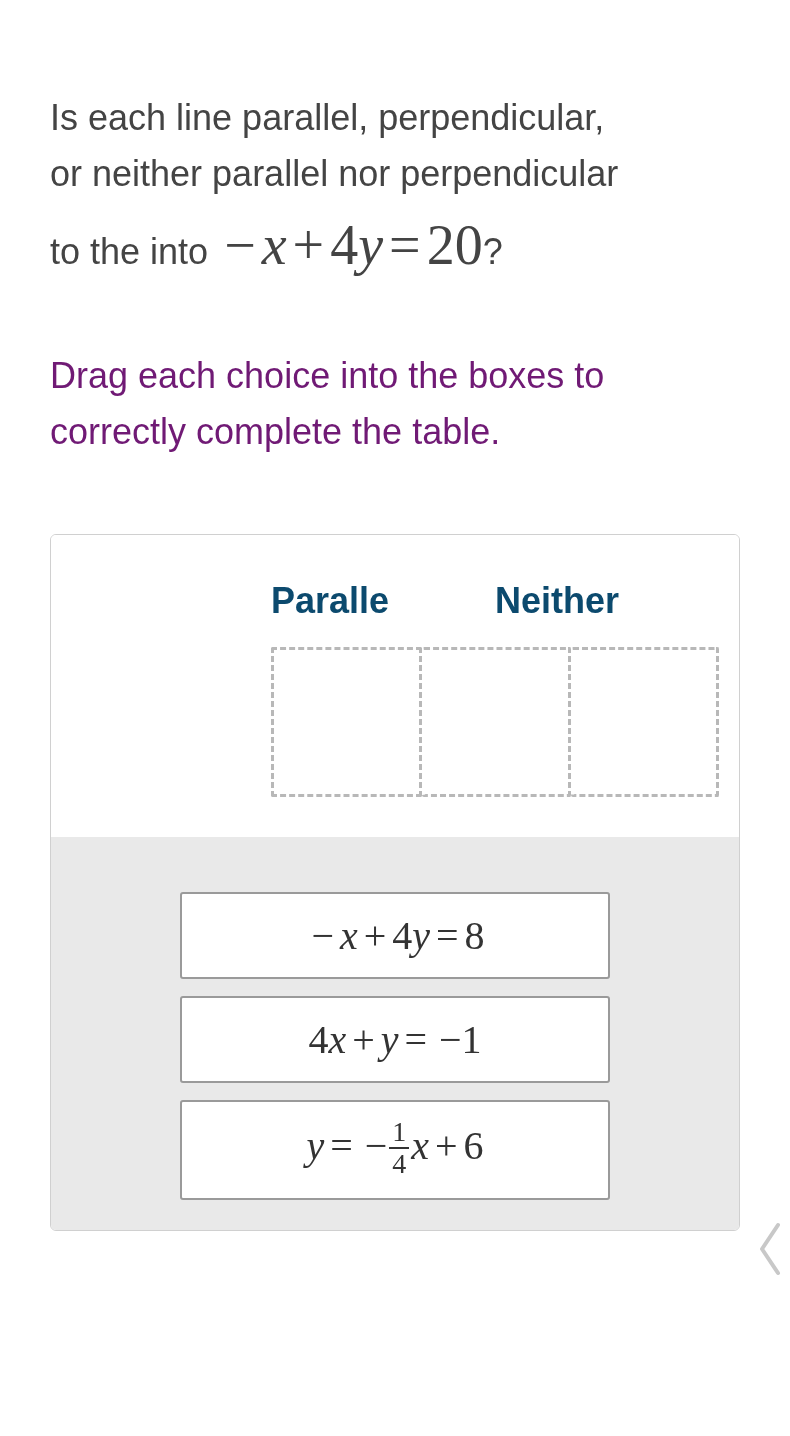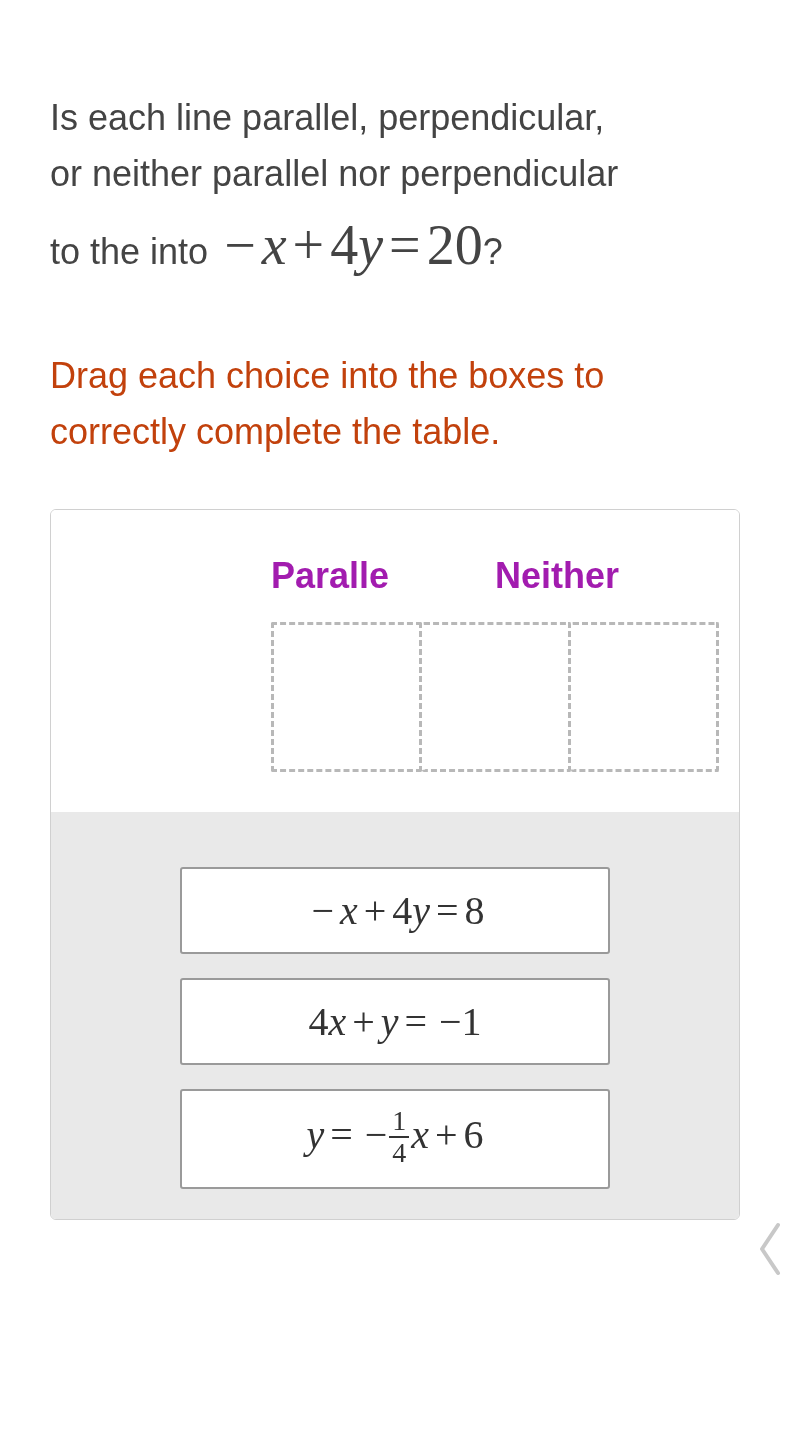--- a/index.html
+++ b/index.html
@@ -26,43 +26,43 @@
   .math-inline {
     font-family: "Georgia", "Times New Roman", serif;
     font-size: 56px;
   }
   .math-inline .var {
     font-style: italic;
   }
   .instruction-text {
     font-size: 36px;
     line-height: 1.55;
-    color: #c2410c;
-    margin-bottom: 49px;
+    color: #701a75;
+    margin-bottom: 74px;
   }
   .table-container {
     border: 1px solid #d0d0d0;
     border-radius: 6px;
     overflow: hidden;
     margin-top: 8px;
   }
   .table-top {
     background: #ffffff;
     padding: 45px 20px 40px 20px;
   }
   .headers {
     display: flex;
     padding-left: 200px;
     margin-bottom: 25px;
   }
   .header-cell {
     flex: 1;
     font-size: 36px;
     font-weight: 700;
-    color: #a21caf;
+    color: #0c4a6e;
     text-align: left;
   }
   .drop-zones {
     display: flex;
     padding-left: 200px;
     gap: 0;
   }
   .drop-zone {
     flex: 1;
     height: 150px;
@@ -71,21 +71,21 @@
   }
   .drop-zone + .drop-zone {
     border-left: none;
   }
   .choices-area {
     background: #e9e9e9;
     padding: 55px 20px 30px 20px;
     display: flex;
     flex-direction: column;
     align-items: center;
-    gap: 24px;
+    gap: 17px;
   }
   .choice {
     background: #ffffff;
     border: 2px solid #9a9a9a;
     border-radius: 3px;
     padding: 18px 30px;
     font-size: 40px;
     font-family: "Georgia", "Times New Roman", serif;
     color: #333333;
     cursor: grab;

